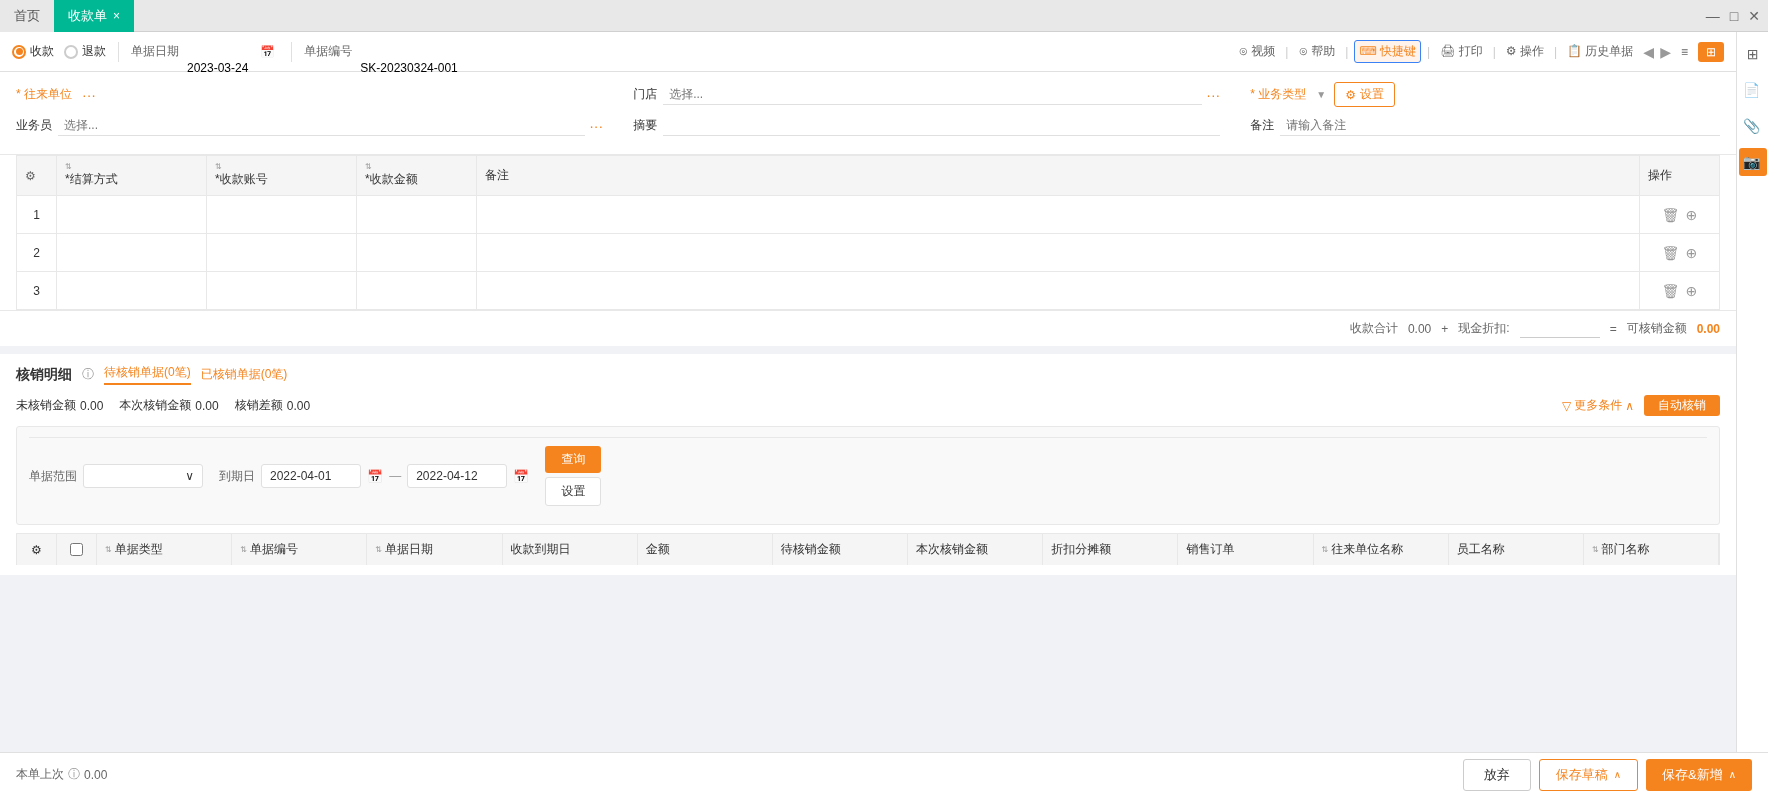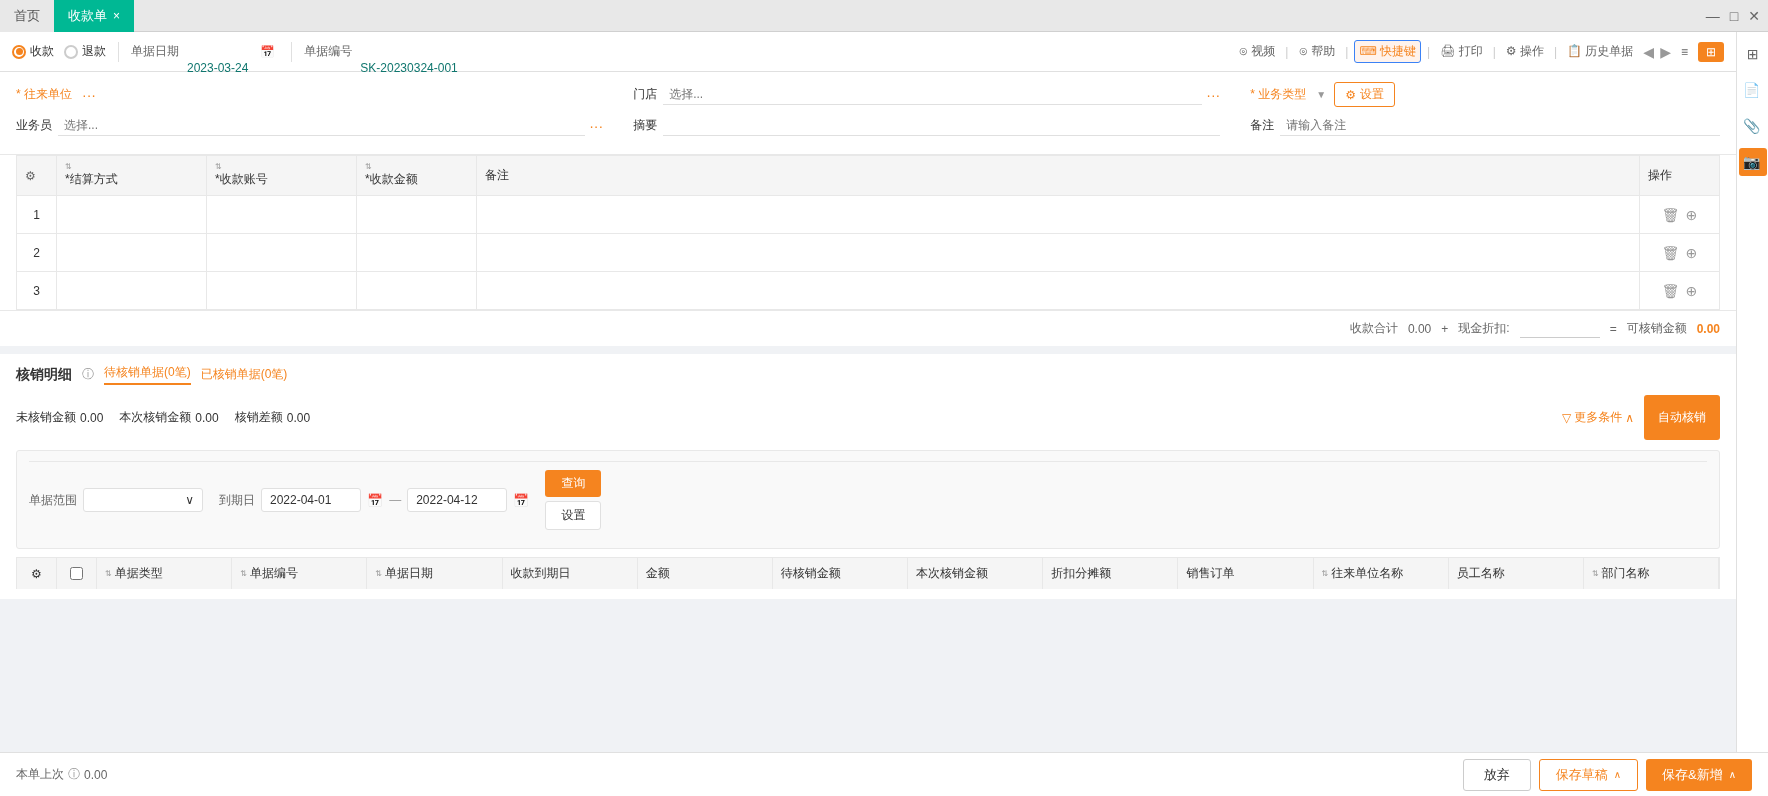--- a/index.html
+++ b/index.html
@@ -36,21 +36,21 @@
     .radio-circle {
       width: 14px; height: 14px; border-radius: 50%; border: 2px solid #ccc;
       display: flex; align-items: center; justify-content: center;
     }
     .radio-circle.checked { border-color: #f5841f; }
     .radio-circle.checked::after {
       content: ''; width: 7px; height: 7px; border-radius: 50%; background: #f5841f;
     }
     .toolbar-divider { width: 1px; height: 20px; background: #e0e0e0; margin: 0 4px; }
     .toolbar-label { color: #666; }
-    .toolbar-value { color: #0f766e; font-weight: 500; margin-top: 32px; }
+    .toolbar-value { color: #000000; font-weight: 500; margin-top: 32px; }
     .toolbar-icon-btn {
       cursor: pointer; color: #666; font-size: 12px; display: flex; align-items: center; gap: 3px;
       padding: 2px 4px; border-radius: 2px;
     }
     .toolbar-icon-btn.highlight { color: #f5841f; }
     .toolbar-icon-btn.box {
       background: #f5841f; color: #fff; padding: 3px 8px; border-radius: 3px;
     }
     .toolbar-right { margin-left: auto; display: flex; align-items: center; gap: 6px; }
     .nav-arrow { cursor: pointer; color: #999; font-size: 14px; }
@@ -111,21 +111,21 @@
     .tab-link {
       color: #f5841f; cursor: pointer; font-size: 12px; display: flex; align-items: center; gap: 3px;
     }
     .tab-link.active { border-bottom: 2px solid #f5841f; padding-bottom: 2px; }
 
     .reconcile-stats { display: flex; align-items: center; gap: 16px; margin-bottom: 10px; font-size: 12px; color: #333; }
     .stat-item { display: flex; align-items: center; gap: 4px; }
     .stat-value { color: #333; }
     .filter-btn { color: #f5841f; cursor: pointer; font-size: 12px; display: flex; align-items: center; gap: 3px; }
     .auto-btn {
-      background: #f5841f; color: #fff; padding: 14px 14px; border-radius: 3px;
+      background: #f5841f; color: #fff; padding: 2px 14px; border-radius: 3px;
       cursor: pointer; border: none; font-size: 12px;
     }
 
     
     .filter-row {
       display: flex; align-items: center; gap: 16px; padding: 8px 0; border-top: 1px solid #e8e8e8;
       font-size: 12px;
     }
     .filter-field { display: flex; align-items: center; gap: 6px; }
     .filter-label { color: #666; white-space: nowrap; }

